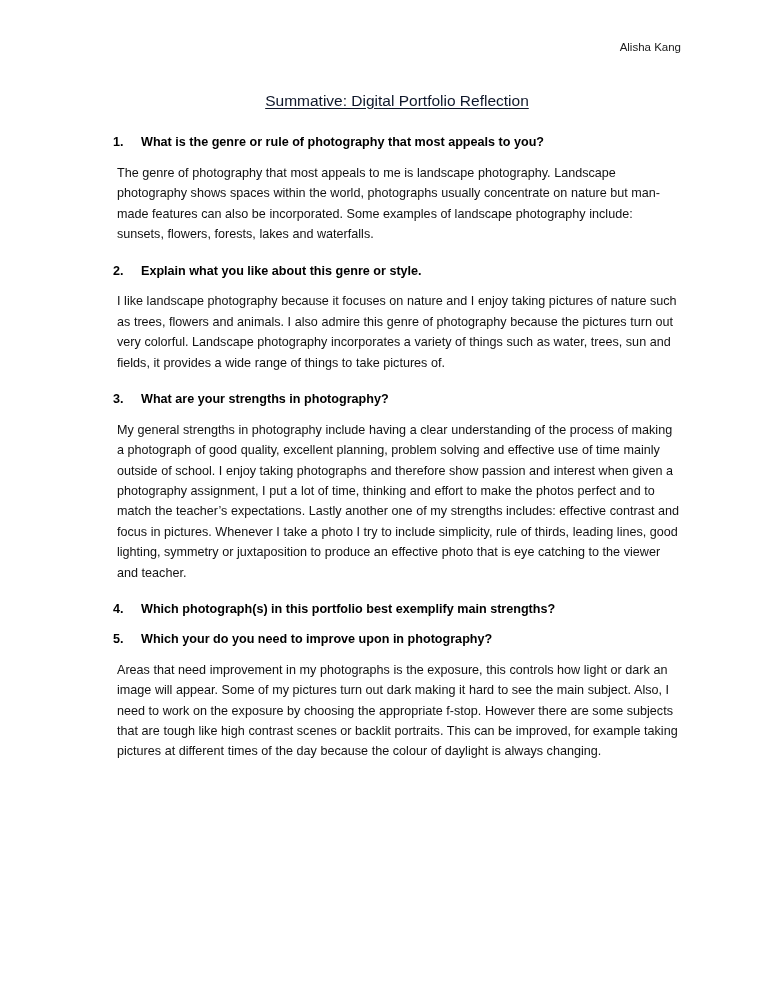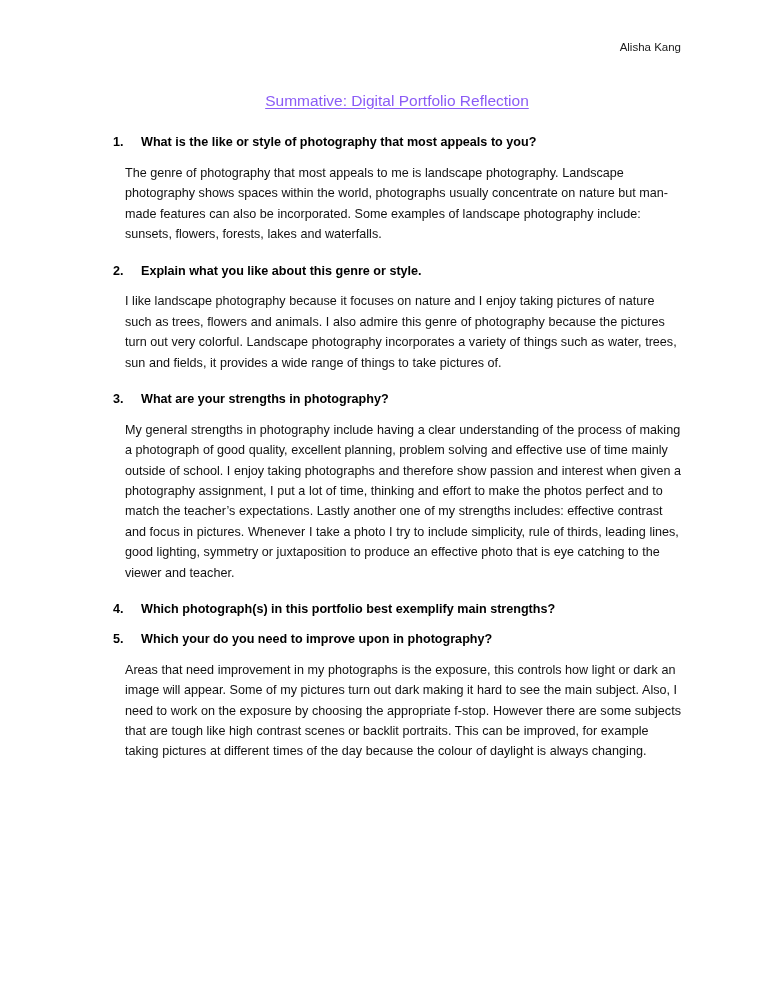--- a/index.html
+++ b/index.html
@@ -33,21 +33,21 @@
     text-align: right;
     font-size: 11.5px;
     line-height: 1.3;
     color: #1a1a1a;
     margin: 0 0 36px 0;
   }
   .doc-title {
     text-align: center;
     font-size: 15.5px;
     font-weight: normal;
-    color: #8b5cf6;
+    color: #0f172a;
     margin: 0 0 22px 0;
     line-height: 1.3;
   }
   .doc-title span.u {
     text-decoration: underline;
     text-underline-offset: 2px;
   }
   .qa-block {
     margin: 0 0 2px 0;
   }
@@ -63,39 +63,39 @@
     width: 28px;
     flex: 0 0 28px;
   }
   .question .q-text {
     flex: 1 1 auto;
   }
   .answer {
     font-size: 12.6px;
     line-height: 1.62;
     color: #111111;
-    margin: 0 0 17px 12px;
+    margin: 0 0 17px 4px;
     text-align: left;
     word-spacing: 0.1px;
   }
 </style>
 </head>
 <body>
 
 <div class="page">
   <div class="content">
 
     <div class="doc-header">Alisha Kang</div>
 
     <div class="doc-title"><span class="u">Summative: Digital Portfolio Reflection</span></div>
 
     <div class="qa-block">
       <div class="question">
         <span class="q-num">1.</span>
-        <span class="q-text">What is the like or style of photography that most appeals to you?</span>
+        <span class="q-text">What is the genre or rule of photography that most appeals to you?</span>
       </div>
       <p class="answer">The genre of photography that most appeals to me is landscape photography. Landscape photography shows spaces within the world, photographs usually concentrate on nature but man-made features can also be incorporated. Some examples of landscape photography include: sunsets, flowers, forests, lakes and waterfalls.</p>
     </div>
 
     <div class="qa-block">
       <div class="question">
         <span class="q-num">2.</span>
         <span class="q-text">Explain what you like about this genre or style.</span>
       </div>
       <p class="answer">I like landscape photography because it focuses on nature and I enjoy taking pictures of nature such as trees, flowers and animals. I also admire this genre of photography because the pictures turn out very colorful. Landscape photography incorporates a variety of things such as water, trees, sun and fields, it provides a wide range of things to take pictures of.</p>

